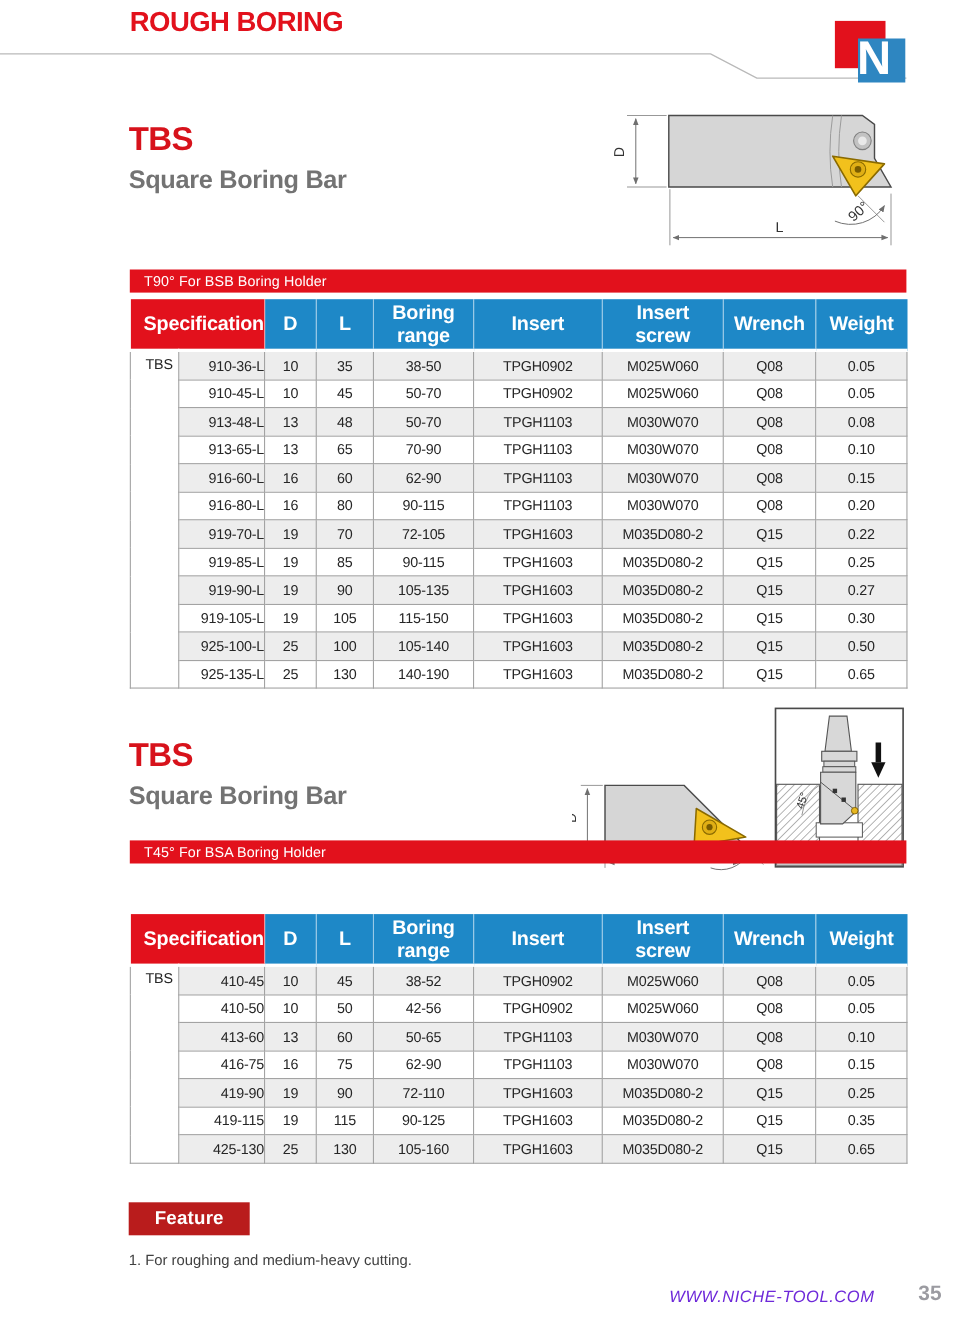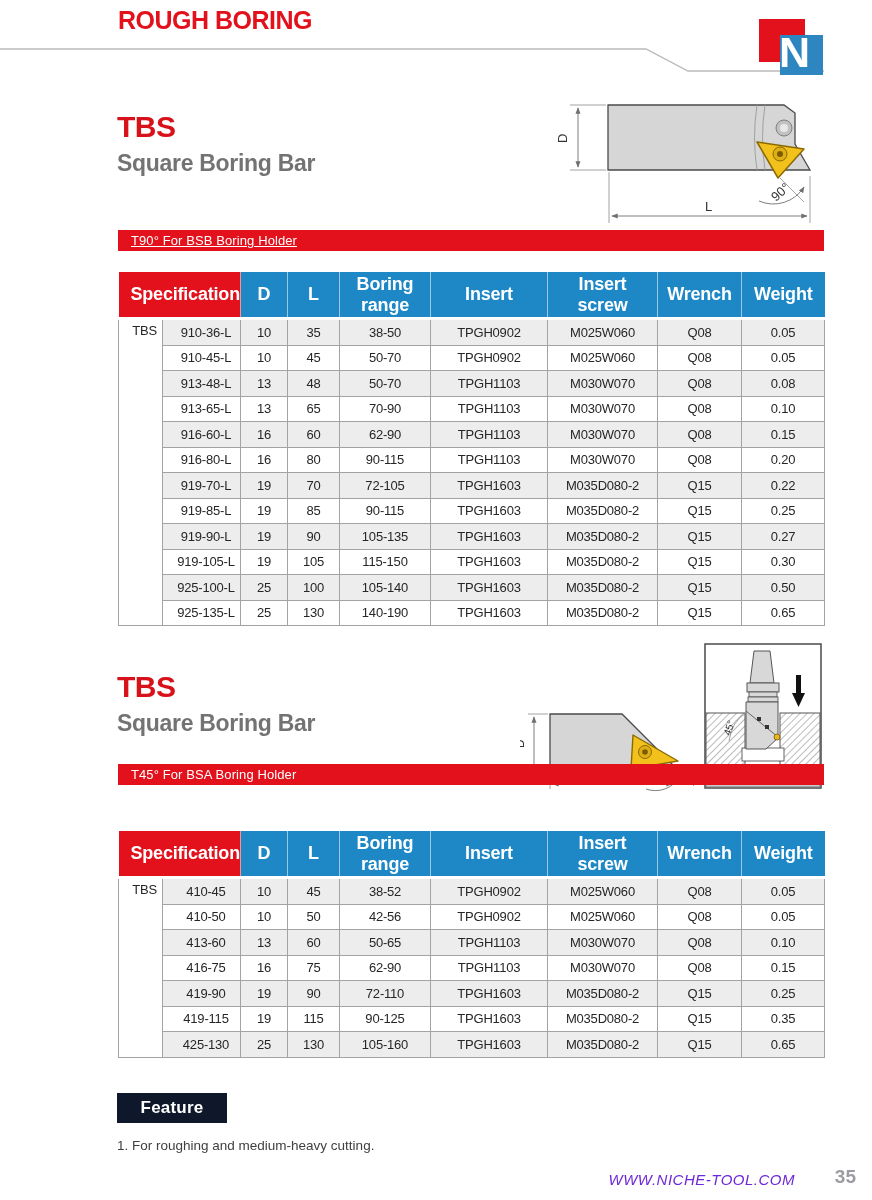--- a/index.html
+++ b/index.html
@@ -38,29 +38,29 @@
   table.spec-table thead th.spec {
     background:#e2111c; border-left:none; text-align:left; padding-left:12px;
   }
   table.spec-table tbody { border:1.5px solid #555555; }
   table.spec-table tbody td {
     border:1px solid #a3a3a3; font-size:13px; height:24.5px; padding:0;
     text-align:center; color:#262626; letter-spacing:-0.2px; background:#ffffff;
   }
   table.spec-table tbody tr.odd td { background:#ededed; }
   table.spec-table tbody tr.even td { background:#ffffff; }
-  table.spec-table tbody td.model { text-align:center; padding-left:9px; }
+  table.spec-table tbody td.model { text-align:right; padding-left:9px; }
   table.spec-table tbody td.brand {
     background:#ffffff !important; text-align:right; vertical-align:top;
     padding:3px 5px 0 0; color:#262626;
   }
 
   
   .feature-box {
-    left:117px; top:1093px; width:110px; height:30px; background:#0f172a;
+    left:117px; top:1093px; width:110px; height:30px; background:#b91c1c;
     color:#ffffff; font-size:17px; font-weight:bold; text-align:center;
     line-height:30px; letter-spacing:0.2px;
   }
   .feature-item { left:117px; top:1138px; font-size:13.5px; color:#404040; }
 
   
   .footer-site { right:77px; top:1171px; font-size:15px; color:#6d28d9; letter-spacing:0.5px;font-style:italic; }
   .footer-page { right:16px; top:1166px; font-size:19px; font-weight:bold; color:#9b9ba1; }
 
   svg text { font-family:"Liberation Sans", sans-serif; }
@@ -108,21 +108,21 @@
     <line x1="228" y1="86" x2="252" y2="110" stroke="#8a8a8a" stroke-width="0.8"></line>
     <path d="M207,109 A 36,36 0 0 0 252,95" stroke="#6f6f6f" stroke-width="0.9" fill="none" marker-end="url(#arr1)"></path>
     <text x="224" y="110" font-size="13" fill="#333" transform="rotate(-42 224 110)">90°</text>
 
     <line x1="57" y1="80" x2="57" y2="131" stroke="#8a8a8a" stroke-width="0.8"></line>
     <line x1="258" y1="84" x2="258" y2="131" stroke="#8a8a8a" stroke-width="0.8"></line>
     <line x1="60" y1="124" x2="255" y2="124" stroke="#6f6f6f" stroke-width="0.9" marker-start="url(#arr1)" marker-end="url(#arr1)"></line>
     <text x="153" y="119" font-size="13" fill="#333">L</text>
   </svg>
 
-  <div class="abs banner" style="left:118px; top:230px;text-decoration:underline;">T90° For BSB Boring Holder</div>
+  <div class="abs banner" style="left:118px; top:245px;">T90° For BSB Boring Holder</div>
   <table class="spec-table abs" style="left:118px; top:272px;">
       <colgroup>
         <col style="width: 44px;">
         <col style="width: 78px;">
         <col style="width: 47px;">
         <col style="width: 52px;">
         <col style="width: 91px;">
         <col style="width: 117px;">
         <col style="width: 110px;">
         <col style="width: 84px;">

